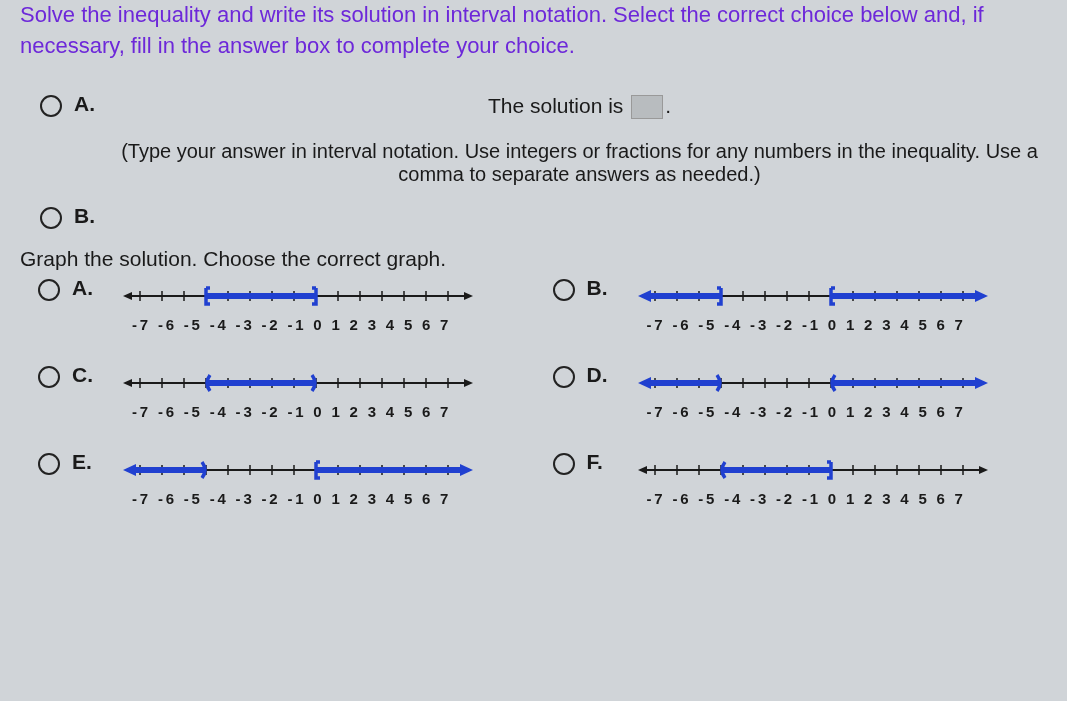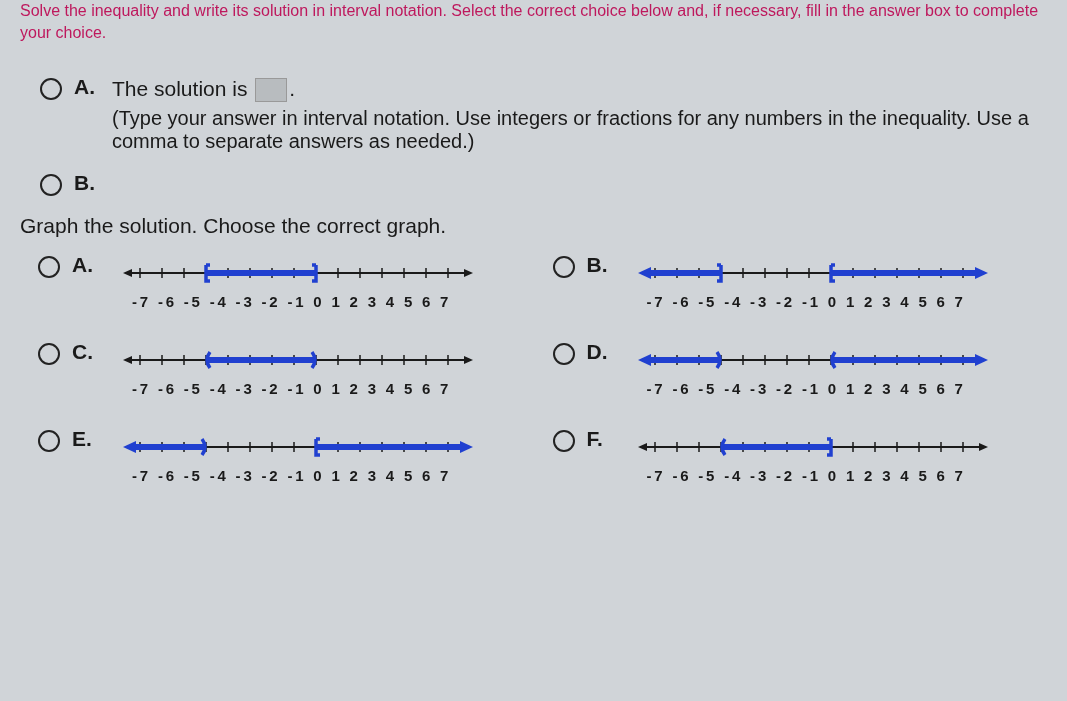--- a/index.html
+++ b/index.html
@@ -9,24 +9,24 @@
       padding: 0;
       width: 1067px;
       height: 701px;
       color: #1a1a1a;
       overflow: hidden;
     }
     .question-block {
       padding: 0 20px;
     }
     .instruction {
-      font-size: 16px;
+      font-size: 22px;
       line-height: 1.4;
       margin-bottom: 30px;
-      color: #be185d;
+      color: #6d28d9;
     }
     .choice-row {
       display: flex;
       align-items: flex-start;
       margin-bottom: 18px;
       margin-left: 20px;
     }
     .radio {
       width: 22px;
       height: 22px;
@@ -40,38 +40,40 @@
     }
     .choice-letter {
       font-weight: bold;
       font-size: 21px;
       margin-right: 14px;
       min-width: 24px;
     }
     .choice-content {
       font-size: 21px;
       line-height: 1.35;
+      text-align: center;
     }
     .answer-box {
       display: inline-block;
       width: 32px;
       height: 24px;
       background: #b8bcbf;
       border: 1px solid #999;
       vertical-align: middle;
       margin: 0 2px;
     }
     .hint {
       font-size: 20px;
-      margin-top: 4px;
+      margin-top: 20px;
       margin-left: 0;
+      text-align: center;
     }
     .section-prompt {
       font-size: 21px;
-      margin: 18px 0 15px 0;
+      margin: 18px 0 5px 0;
     }
     .graph-grid {
       display: grid;
       grid-template-columns: 1fr 1fr;
       row-gap: 30px;
       column-gap: 20px;
       margin-left: 18px;
     }
     .graph-choice {
       display: flex;

